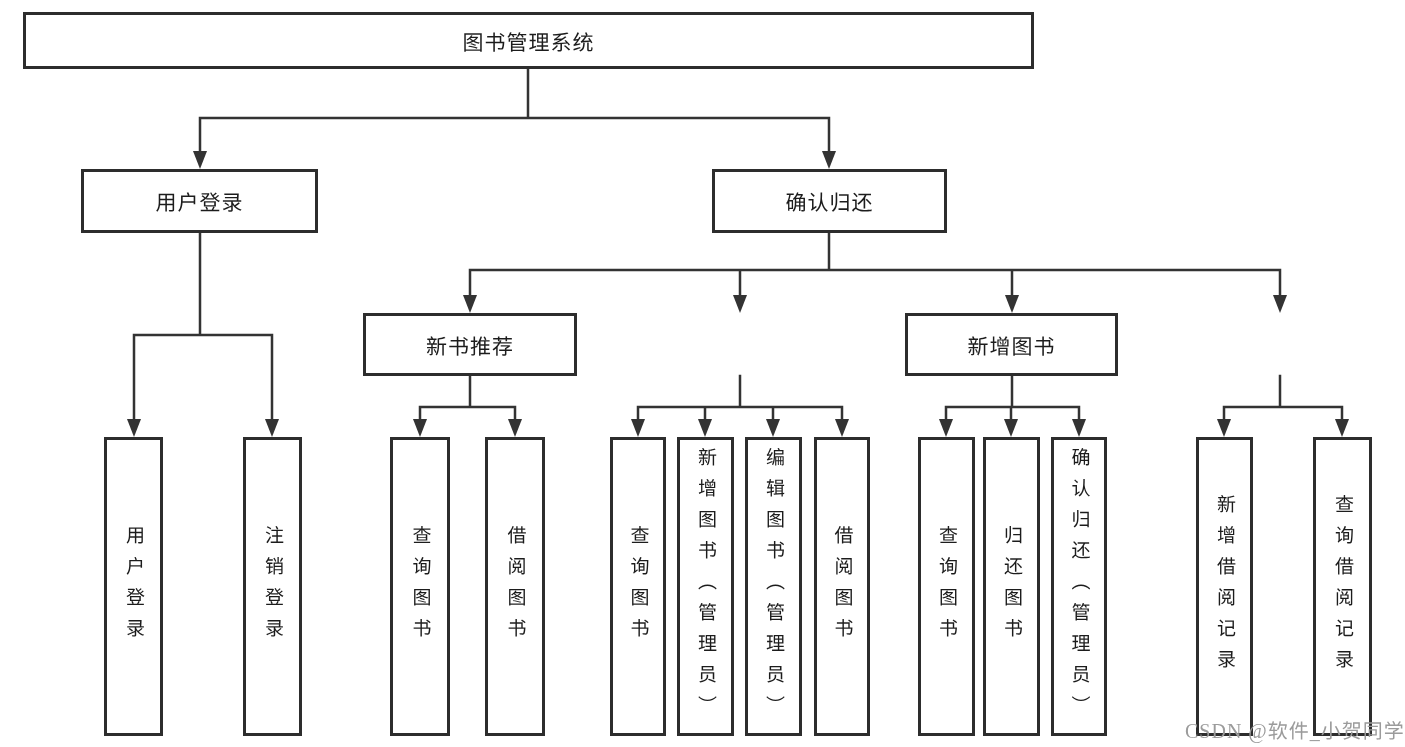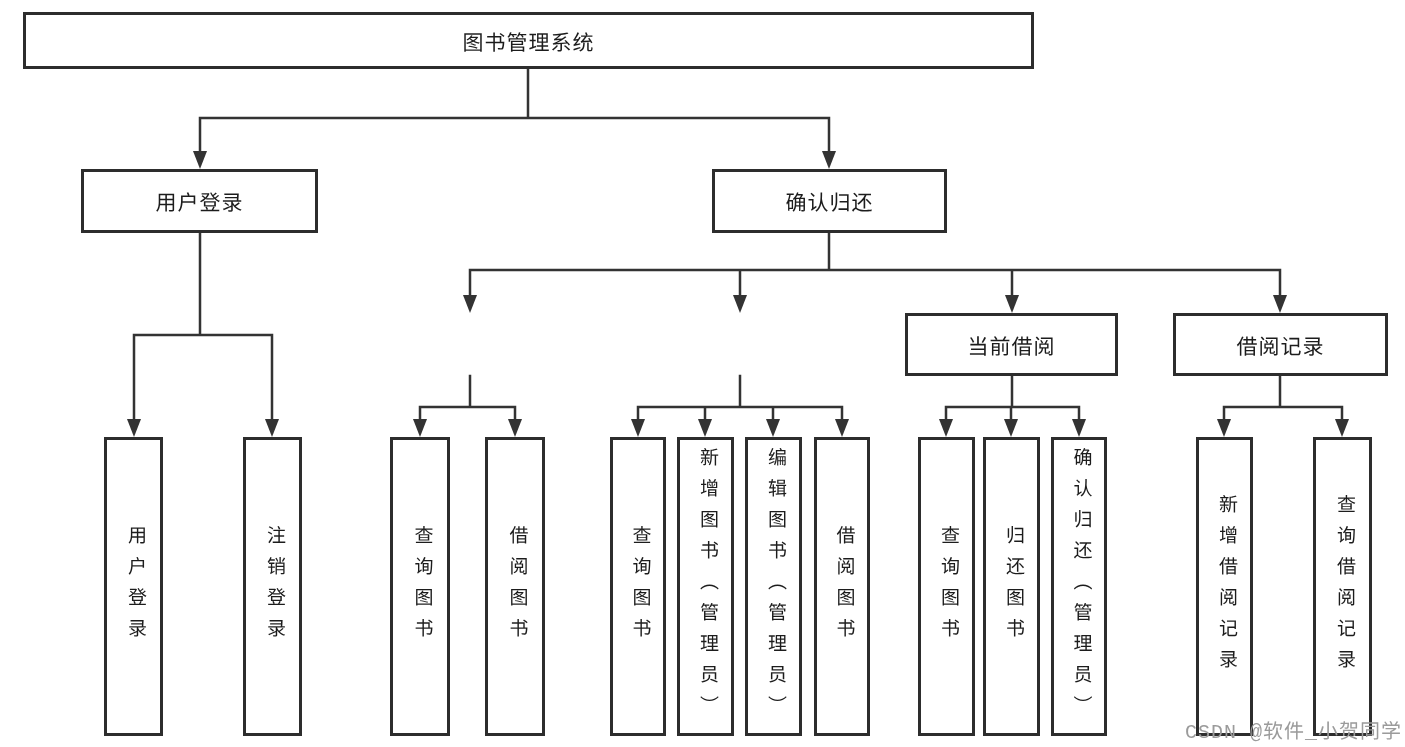--- a/index.html
+++ b/index.html
@@ -8,21 +8,21 @@
     --text:#1c1c1c;
     --watermark:#9b9b9b;
     --bg:#ffffff;
   }
   html,body{margin:0;padding:0;background:var(--bg);}
   *{box-sizing:border-box;}
   .canvas{
     position:relative;
     width:1405px;height:747px;
     background:var(--bg);
-    font-family:Liberation Mono, monospace;
+    font-family:Liberation Serif, serif;
     color:var(--text);
     overflow:hidden;
   }
   svg.wires{position:absolute;left:0;top:0;pointer-events:none;}
   .node{
     position:absolute;
     border:3px solid var(--border);
     background:#fff;
     display:flex;align-items:center;justify-content:center;
     font-size:21px;
@@ -102,25 +102,25 @@
     <span>图书管理系统</span>
   </div>
 
   <div class="node" style="left:81px;top:169px;width:237px;height:64px">
     <span>用户登录</span>
   </div>
   <div class="node" style="left:712px;top:169px;width:235px;height:64px">
     <span>确认归还</span>
   </div>
 
+  <div class="node" style="left:363px;top:313px;width:214px;height:63px">
+    <span>新书推荐</span>
+  </div>
   <div class="node" style="left:905px;top:313px;width:213px;height:63px">
-    <span>当前借阅</span>
-  </div>
-  <div class="node" style="left:1173px;top:313px;width:215px;height:63px">
-    <span>借阅记录</span>
+    <span>新增图书</span>
   </div>
 
   <div class="leaf" style="left:104px;width:59px">
     <span class="vlabel">用户登录</span>
   </div>
   <div class="leaf" style="left:243px;width:59px">
     <span class="vlabel">注销登录</span>
   </div>
 
   <div class="leaf" style="left:390px;width:60px">

